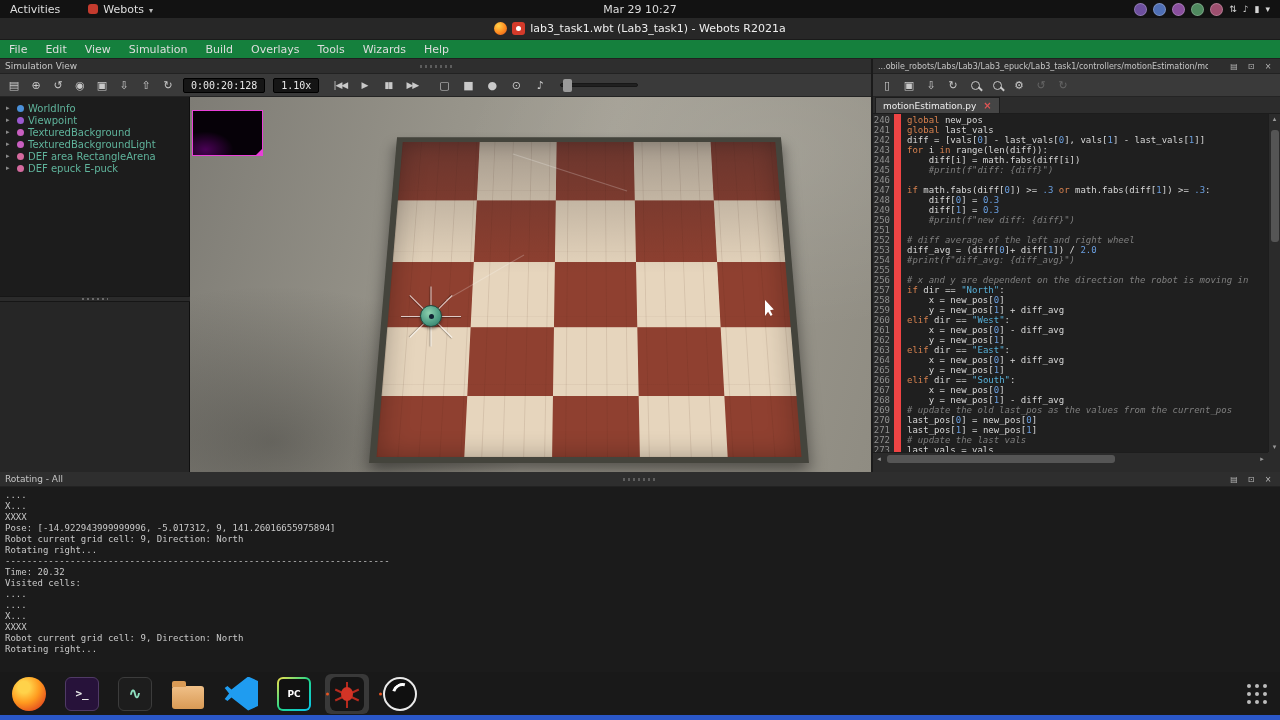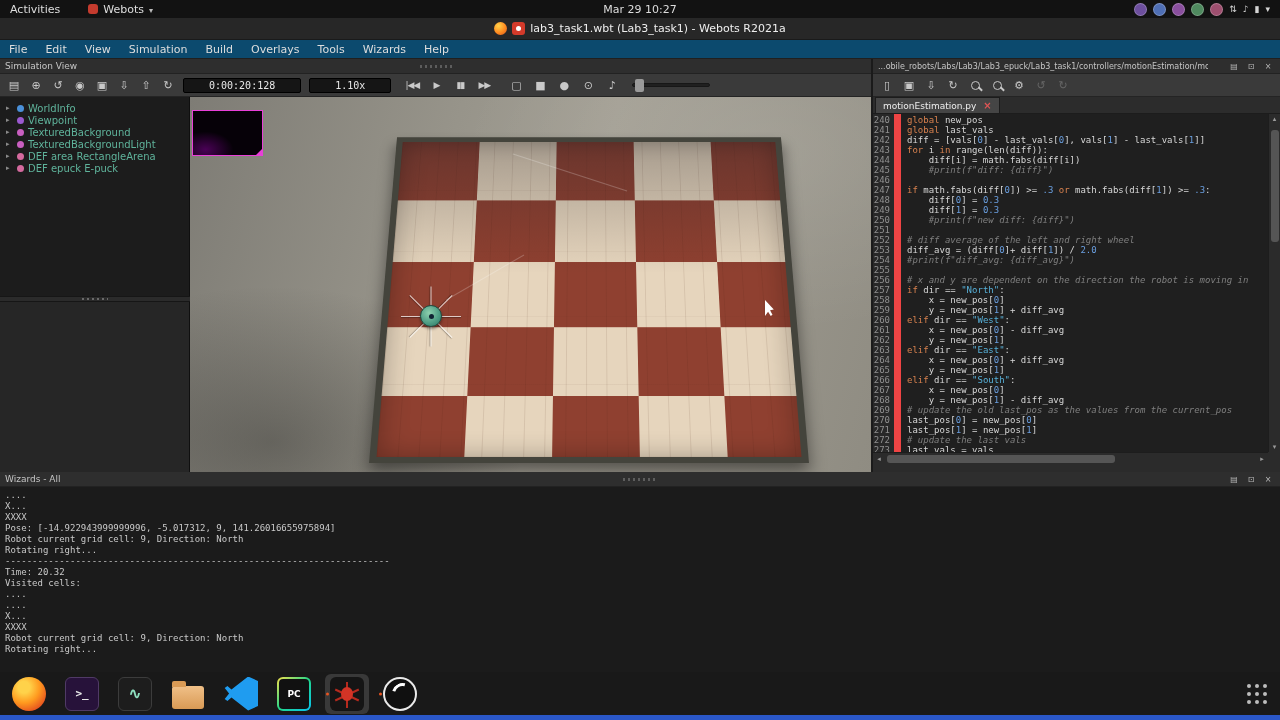--- a/index.html
+++ b/index.html
@@ -18,40 +18,40 @@
   .tray-ic{font-size:9px;color:#d5d5d5}
   
   #title-bar{position:absolute;left:0;top:18px;width:1280px;height:22px;background:#272727;
     border-bottom:1px solid #1a1a1a;display:flex;align-items:center;justify-content:center;
     gap:5px;color:#eee;font-size:11px;white-space:nowrap}
   .tb-badge{width:13px;height:13px;display:inline-block}
   .tb-badge.ff{border-radius:50%;background:radial-gradient(circle at 35% 30%,#ffd24a,#ff8a1f 55%,#d4541f)}
   .tb-badge.rec{background:#d43a2a;border-radius:3px;position:relative}
   .tb-badge.rec::after{content:"";position:absolute;left:4px;top:4px;width:5px;height:5px;border-radius:50%;background:#fff}
   
-  #menu-bar{position:absolute;left:0;top:40px;width:1280px;height:19px;background:#0c4a6e;
+  #menu-bar{position:absolute;left:0;top:40px;width:1280px;height:19px;background:#15803d;
     border-bottom:1px solid #202020;display:flex;align-items:center}
   .menu-item{padding:0 9px;font-size:11px;color:#ddd}
   
   .phdr{position:absolute;height:15px;background:#2e2e2e;border-bottom:1px solid #222;
     display:flex;align-items:center;font-size:9px;color:#c5c5c5;padding:0 5px}
   .hdr-icons{margin-left:auto;display:flex;gap:3px}
   .hicon{width:14px;height:11px;display:flex;align-items:center;justify-content:center;
     font-size:8px;color:#bbb}
   .hdl{position:absolute;top:6px;width:34px;height:3px;
     background:repeating-linear-gradient(90deg,#5d5d5d 0 2px,transparent 2px 5px)}
   
   .toolbar{position:absolute;height:23px;background:#3a3a3a;border-bottom:1px solid #242424;
     display:flex;align-items:center;gap:2px;padding:0 4px}
   .tbtn{min-width:20px;height:18px;display:flex;align-items:center;justify-content:center;
     font-size:11px;color:#c9c9c9;border-radius:2px}
   .tbtn.disabled{color:#666}
   #playback .tbtn{font-size:9px;letter-spacing:-1px}
   .box{background:#151515;border:1px solid #000;color:#e8e8e8;
-    font:10px "DejaVu Sans Mono",monospace;padding:1px 25px;margin:0 3px;border-radius:2px}
+    font:10px "DejaVu Sans Mono",monospace;padding:1px 7px;margin:0 3px;border-radius:2px}
   .slider{width:78px;height:4px;background:#202020;border:1px solid #171717;border-radius:2px;
     position:relative;margin-left:8px}
   .slider-thumb{position:absolute;left:2px;top:-5px;width:9px;height:13px;background:#9a9a9a;border-radius:2px}
   .mag{position:relative;width:9px;height:9px;border:1.5px solid #c8c8c8;border-radius:50%;display:inline-block}
   .mag::after{content:"";position:absolute;width:5px;height:1.5px;background:#c8c8c8;
     transform:rotate(45deg);right:-4px;bottom:-1px}
   
   #scene-tree{position:absolute;left:0;top:97px;width:190px;height:199px;background:#1c1c1c;
     border-right:1px solid #0f0f0f;padding-top:5px;overflow:hidden}
   .tree-row{display:flex;align-items:center;gap:4px;height:12px;padding-left:6px;
@@ -427,21 +427,21 @@
   </div>
   <div id="hscroll">
     <span class="harrow">◂</span>
     <span class="thumb"></span>
     <span class="harrow" style="margin-left:auto">▸</span>
   </div>
   <div id="scroll-corner"></div>
   <div id="editor-gap"></div>
 
   <div class="phdr" id="console-header">
-    <span>Wizards - All</span>
+    <span>Rotating - All</span>
     <span class="hdl" style="left:623px"></span>
     <span class="hdr-icons" id="console-header-icons">
         <div class="hicon">▤</div>
         <div class="hicon">⊡</div>
         <div class="hicon">×</div>
       </span>
   </div>
   <div id="console-body">
       <div>....</div>
       <div>X...</div>

